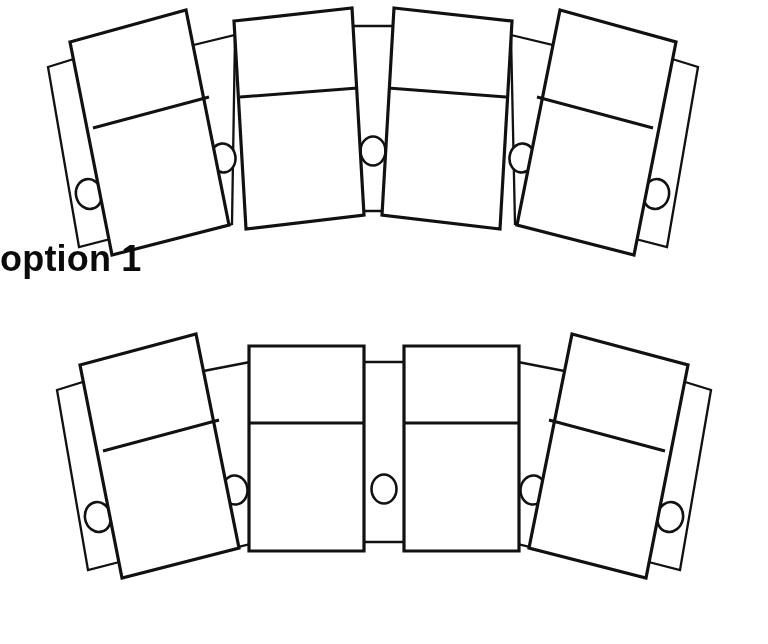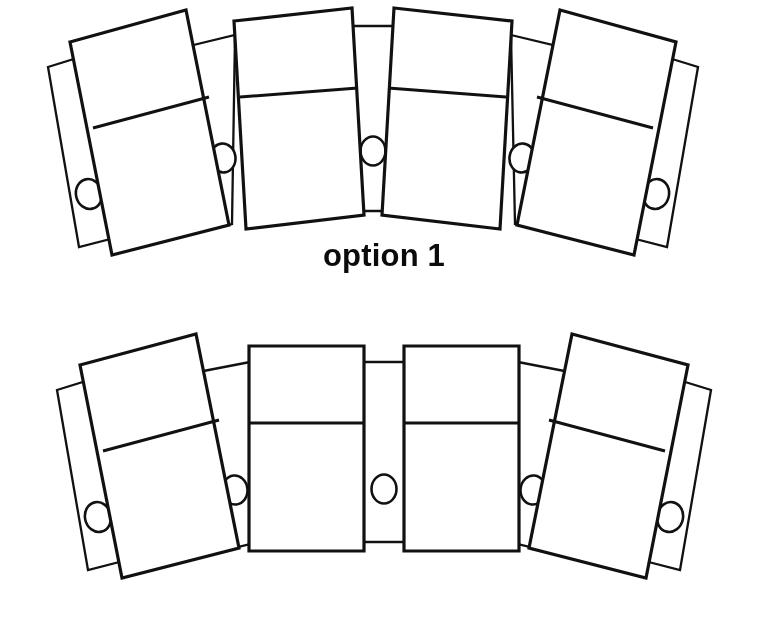--- a/index.html
+++ b/index.html
@@ -30,24 +30,24 @@
   #option-2-block { top: 322px; height: 322px; }
 
   .seating-svg {
     display: block;
     width: 768px;
     height: 290px;
   }
   .option-caption {
     position: absolute;
     width: 768px;
-    text-align: center;
+    text-align: left;
     font-family: "Liberation Sans", sans-serif;
     font-weight: bold;
-    font-size: 31px;
+    font-size: 36px;
     letter-spacing: 0.2px;
     color: #0b0b0b;
   }
   #option-1-caption { top: 238px; }
 
   
   .seat-outline {
     fill: #ffffff;
     stroke: #111111;
     stroke-width: 3.2;

